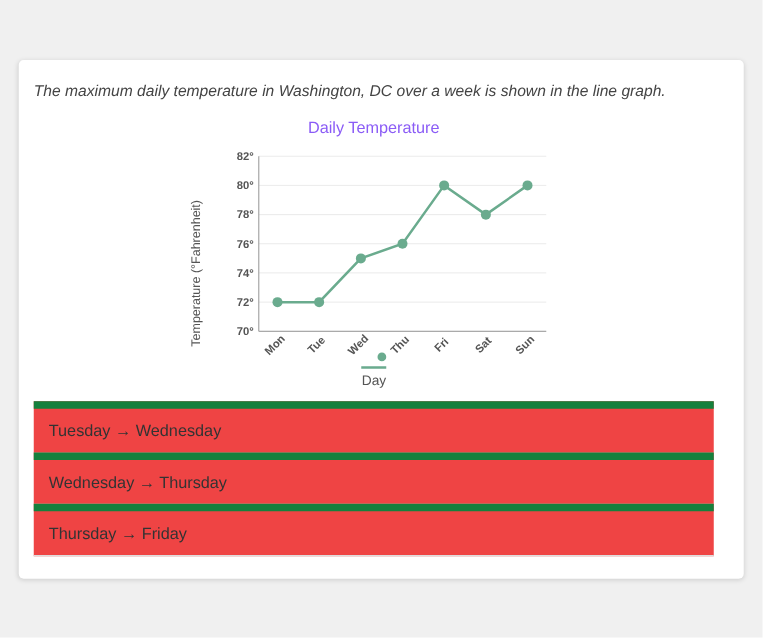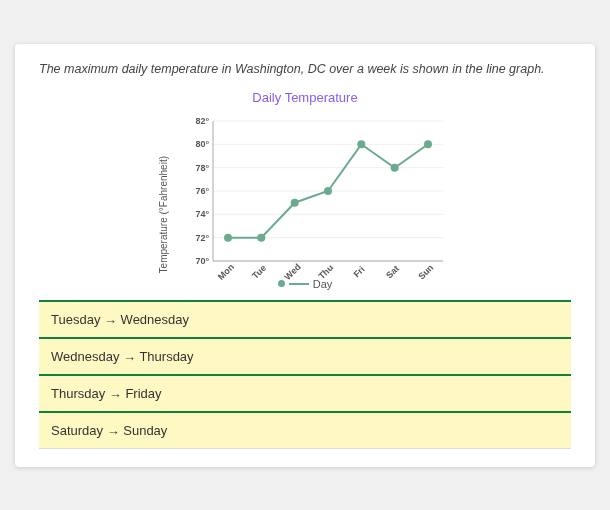--- a/index.html
+++ b/index.html
@@ -10,21 +10,21 @@
       font-family: Arial, sans-serif;
       font-size: 13px;
       color: #333;
       display: flex;
       align-items: center;
       justify-content: center;
     }
     .card {
       background: #fff;
       width: 580px;
-      padding: 18px 24px 18px 24px;
+      padding: 18px 24px 18px 12px;
       border-radius: 4px;
       box-shadow: 0 1px 4px rgba(0,0,0,0.15);
     }
     .intro-text {
       font-size: 12.5px;
       color: #444;
       margin-bottom: 14px;
       font-style: italic;
     }
     .chart-section {
@@ -52,26 +52,27 @@
     }
     .chart-inner {
       position: relative;
       font-weight: bold;
     }
     svg.chart-svg {
       overflow: visible;
     }
     .legend {
       display: flex;
-      align-items: center;
+      align-items: flex-end;
       justify-content: center;
       font-size: 11px;
       color: #555;
       margin-top: 4px;
       gap: 4px;
+      flex-direction: column;
     }
     .legend-line {
       width: 20px;
       height: 2px;
       background: #6aab8e;
       display: inline-block;
       vertical-align: middle;
     }
     .legend-dot {
       width: 7px;
@@ -86,26 +87,26 @@
       color: #333;
       margin-bottom: 12px;
       margin-top: 8px;
     }
     .options-list {
       display: flex;
       flex-direction: column;
       gap: 0;
     }
     .option-item {
-      border-top: 2px solid #15803d;
+      border-top: 6px solid #15803d;
       padding: 10px 12px;
       font-size: 13px;
       color: #333;
       cursor: pointer;
-      background: #fef9c3;
+      background: #ef4444;
     }
     .option-item:last-child {
       border-bottom: 1px solid #ddd;
     }
   </style>
 </head>
 <body>
 
 <div class="card">
   <p class="intro-text">The maximum daily temperature in Washington, DC over a week is shown in the line graph.</p>
@@ -162,15 +163,14 @@
       <span class="legend-line"></span>
       <span>Day</span>
     </div>
   </div>
 
 
   <div class="options-list">
     <div class="option-item">Tuesday → Wednesday</div>
     <div class="option-item">Wednesday → Thursday</div>
     <div class="option-item">Thursday → Friday</div>
-    <div class="option-item">Saturday → Sunday</div>
   </div>
 </div>
 
 </body></html>

